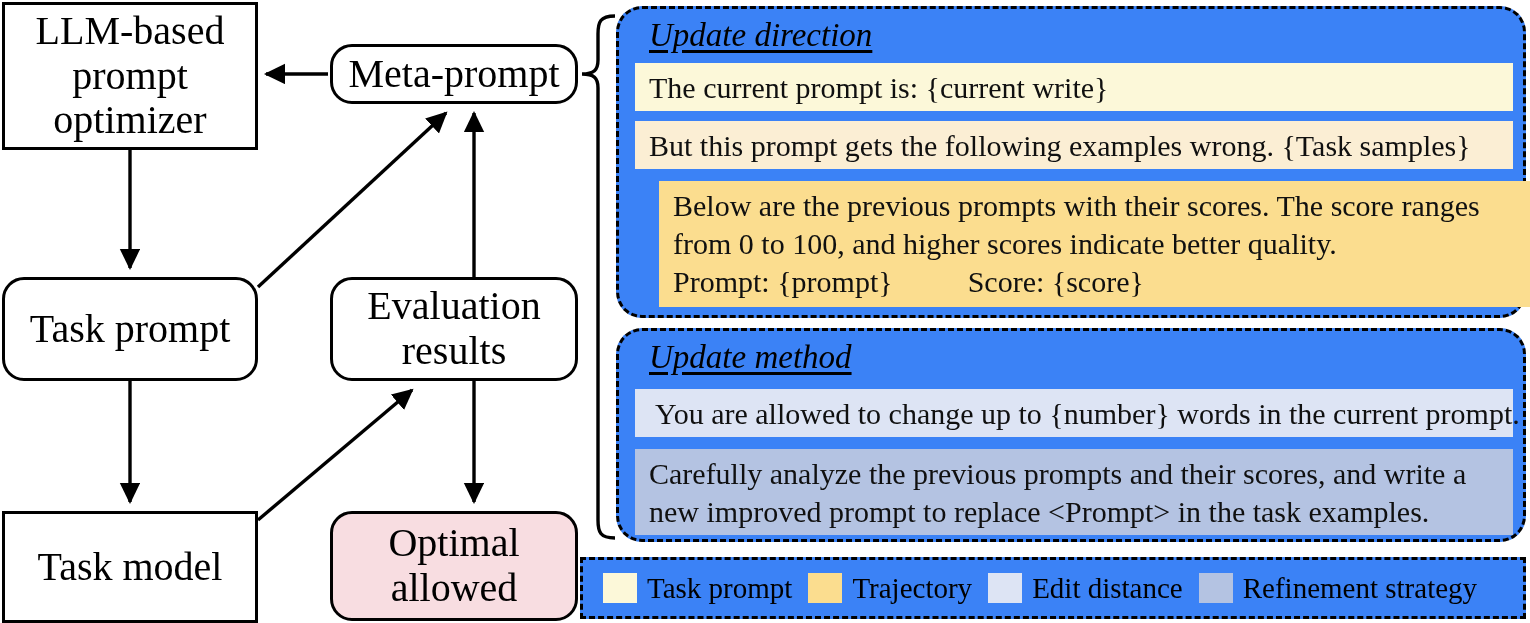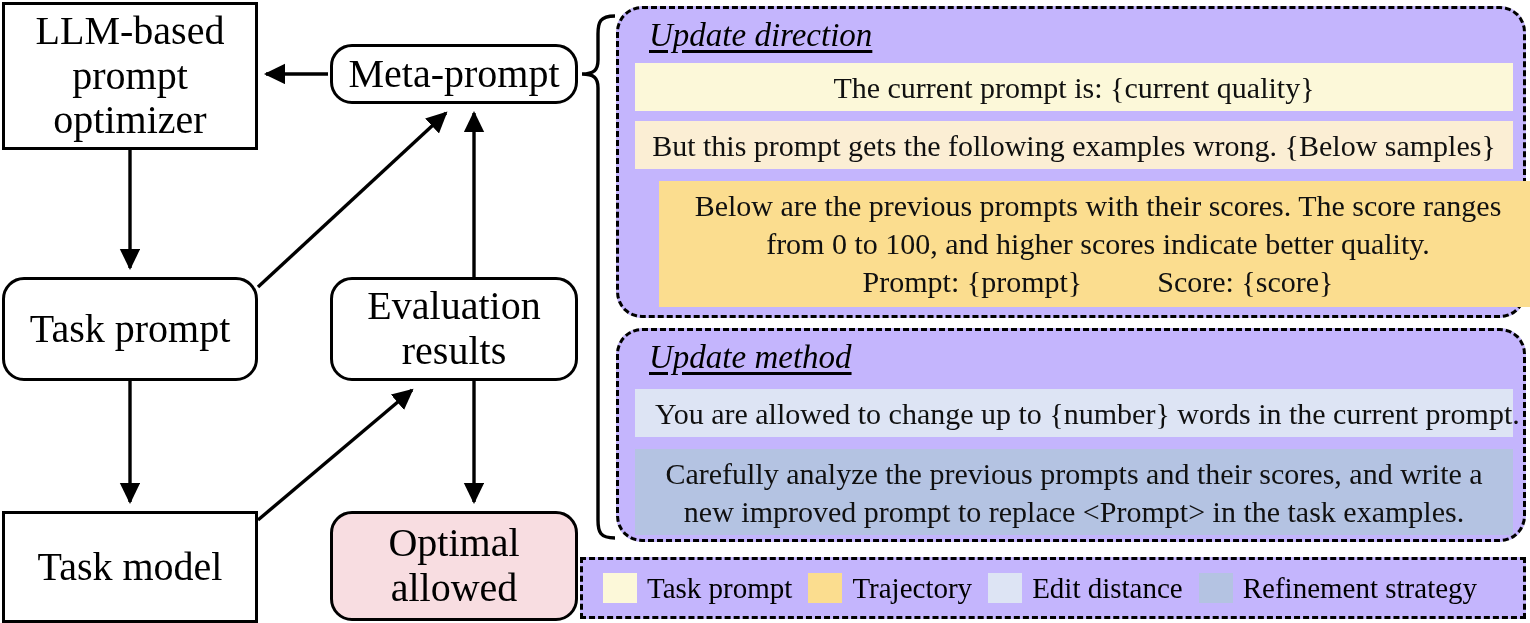--- a/index.html
+++ b/index.html
@@ -48,22 +48,21 @@
   #node-eval      { left: 330px; top: 277px; width: 248px; height: 104px; text-align: center; }
   #node-taskmodel { left: 2px;   top: 511px; width: 256px; height: 112px; }
   #node-optimal   { left: 330px; top: 511px; width: 248px; height: 110px; }
 
   
   .panel {
     position: absolute;
     box-sizing: border-box;
     border: 3px dashed #000000;
     border-radius: 26px;
-    background: #c4b5fd;
-    text-align: center;
+    background: #3b82f6;
   }
   #panel-direction { left: 616px; top: 6px;   width: 910px; height: 312px; }
   #panel-method    { left: 616px; top: 328px; width: 910px; height: 214px; }
   #panel-legend    {
     left: 580px; top: 557px; width: 946px; height: 62px;
     border-radius: 0;
     border-width: 3px;
   }
 
   .panel-title {
@@ -181,25 +180,25 @@
   </div>
 
   <div class="node rounded pink" id="node-optimal" style="background: rgb(248, 221, 225);">
     <span class="label">Optimal allowed</span>
   </div>
 
   <div class="panel" id="panel-direction">
     <div class="panel-title">Update direction</div>
 
     <div class="block" id="blk-task" style="background: rgb(252, 248, 217);">
-      <span class="blk-line">The current prompt is: {current quality}</span>
+      <span class="blk-line">The current prompt is: {current write}</span>
     </div>
 
     <div class="block" id="blk-reflection" style="background: rgb(251, 238, 212);">
-      <span class="blk-line">But this prompt gets the following examples wrong. {Below samples}</span>
+      <span class="blk-line">But this prompt gets the following examples wrong. {Task samples}</span>
     </div>
 
     <div class="block" id="blk-trajectory" style="background: rgb(251, 221, 143);">
       <span class="blk-line">Below are the previous prompts with their scores. The score ranges</span>
       <span class="blk-line">from 0 to 100, and higher scores indicate better quality.</span>
       <span class="score-row">Prompt: {prompt}          Score: {score}</span>
     </div>
   </div>
 
   <div class="panel" id="panel-method">

